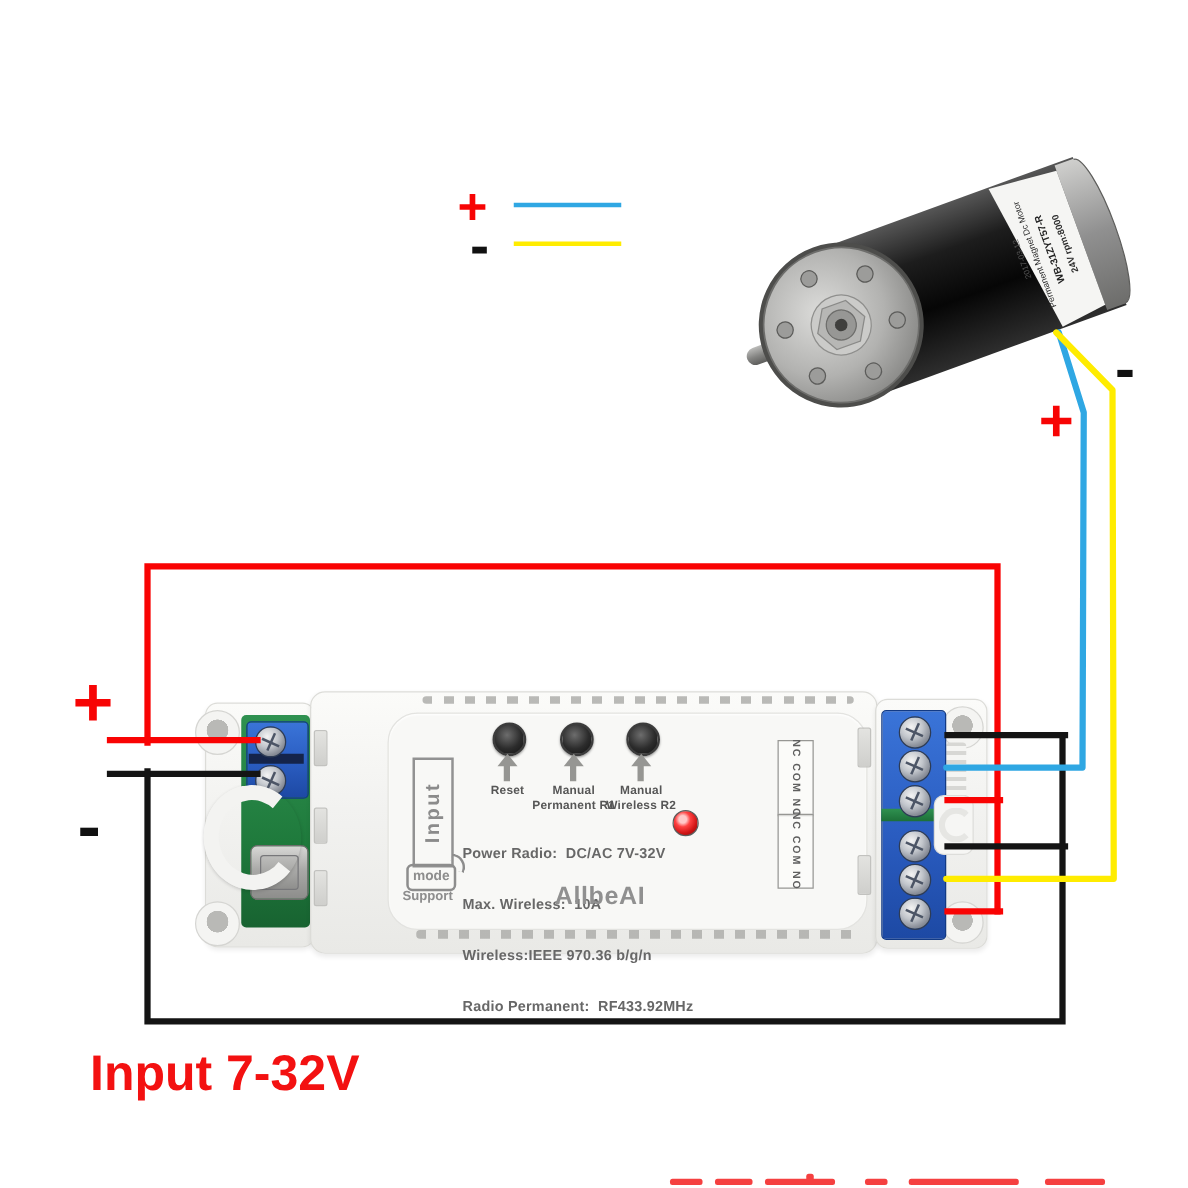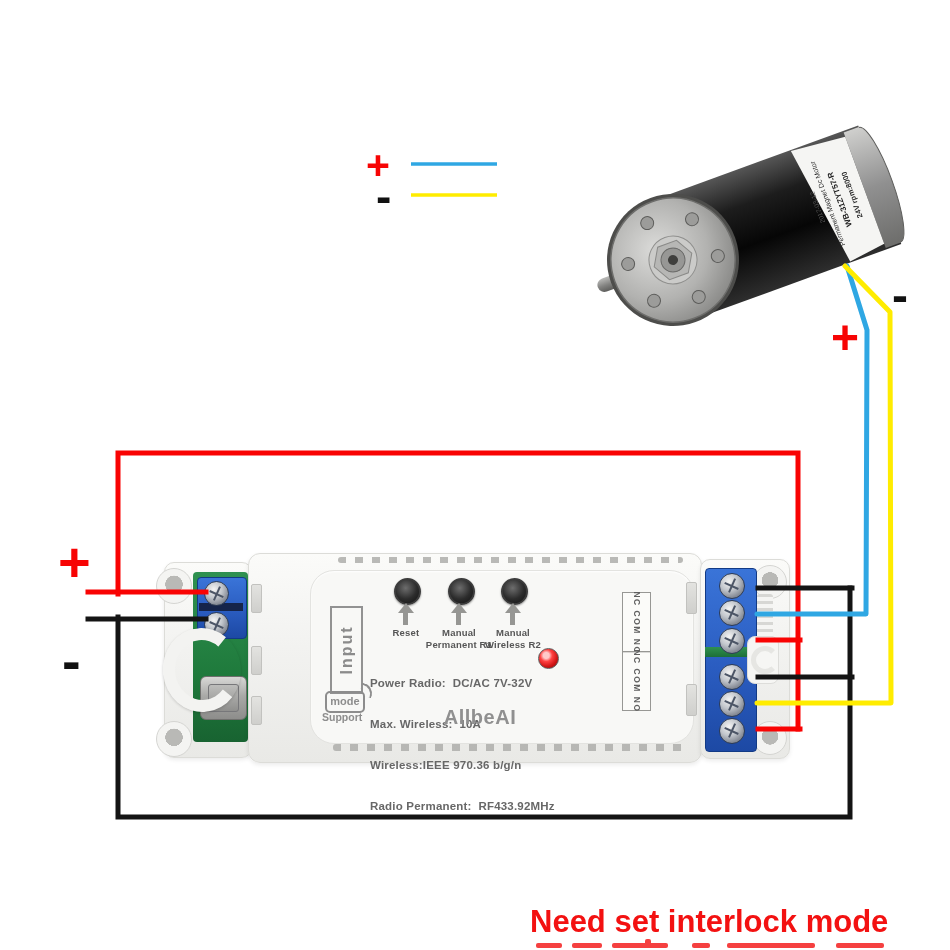--- a/index.html
+++ b/index.html
@@ -212,21 +212,21 @@
       <polyline points="845,266 890,312 891,703 757,703"></polyline>
     </g>
   </svg>
 
   <div class="abs red-sym" style="left:58px;top:534px;font-size:56px;">+</div>
   <div class="abs blk-sym" style="left:62px;top:633px;font-size:56px;">-</div>
 
   <div class="abs red-sym" style="left:831px;top:314px;font-size:48px;">+</div>
   <div class="abs blk-sym" style="left:892px;top:272px;font-size:48px;">-</div>
 
-  <div class="abs note-red" style="left:530px;top:904px;font-size:31px;font-weight:600;">Need set interlock mode</div>
+  <div class="abs note-red" style="left:72px;top:837px;font-size:40px;">Input 7-32V</div>
 
   <div>
     <div class="abs frag" style="left:536px;top:943px;width:26px;height:5px;"></div>
     <div class="abs frag" style="left:572px;top:943px;width:30px;height:5px;"></div>
     <div class="abs frag" style="left:612px;top:943px;width:56px;height:5px;"></div>
     <div class="abs frag" style="left:645px;top:939px;width:6px;height:9px;"></div>
     <div class="abs frag" style="left:692px;top:943px;width:18px;height:5px;"></div>
     <div class="abs frag" style="left:727px;top:943px;width:88px;height:5px;"></div>
     <div class="abs frag" style="left:836px;top:943px;width:48px;height:5px;"></div>
   </div>

